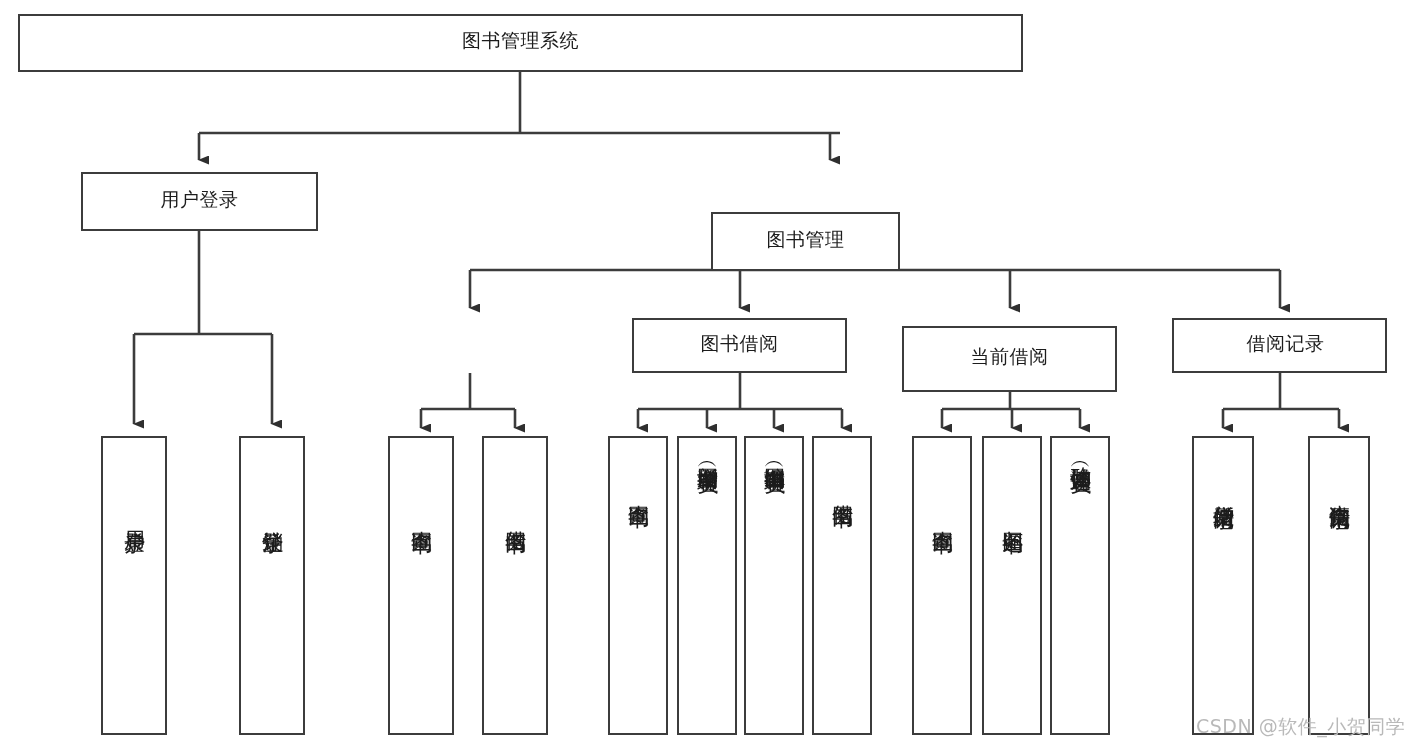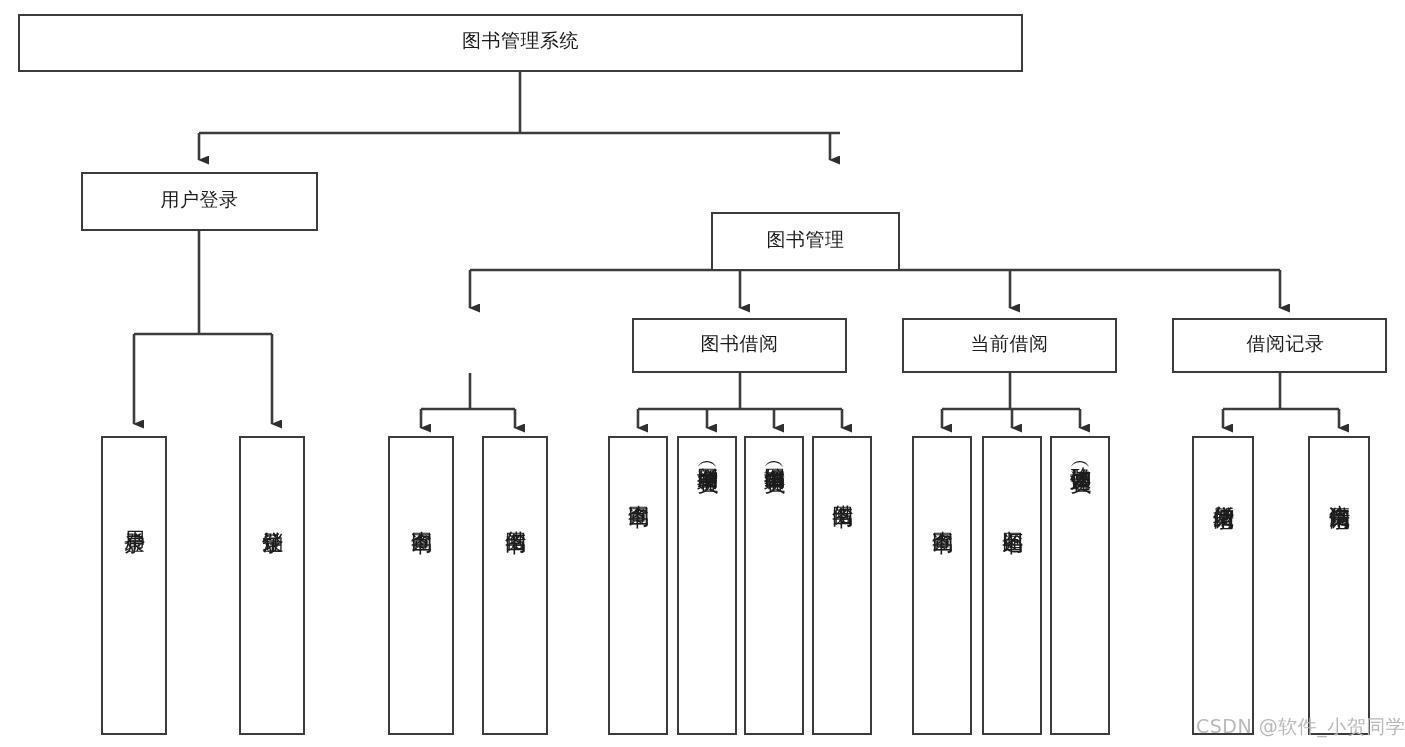--- a/index.html
+++ b/index.html
@@ -134,21 +134,21 @@
   <div class="node node-h" style="left:81px; top:172px; width:237px; height:59px;">
     <span class="label">用户登录</span>
   </div>
   <div class="node node-h" style="left:711px; top:172px; width:189px; height:59px;margin-top:40px;">
     <span class="label">图书管理</span>
   </div>
 
   <div class="node node-h" style="left:632px; top:318px; width:215px; height:55px;">
     <span class="label">图书借阅</span>
   </div>
-  <div class="node node-h" style="left:902px; top:318px; width:215px; height:55px;">
+  <div class="node node-h" style="left:902px; top:326px; width:215px; height:66px;">
     <span class="label">当前借阅</span>
   </div>
   <div class="node node-h" style="left:1172px; top:318px; width:215px; height:55px;padding-left:12px;">
     <span class="label">借阅记录</span>
   </div>
 
   <div class="node node-v mid" style="left:101px; top:436px; width:66px; height:299px;">
     <span class="label">用户登录</span>
   </div>
   <div class="node node-v mid" style="left:239px; top:436px; width:66px; height:299px;">

